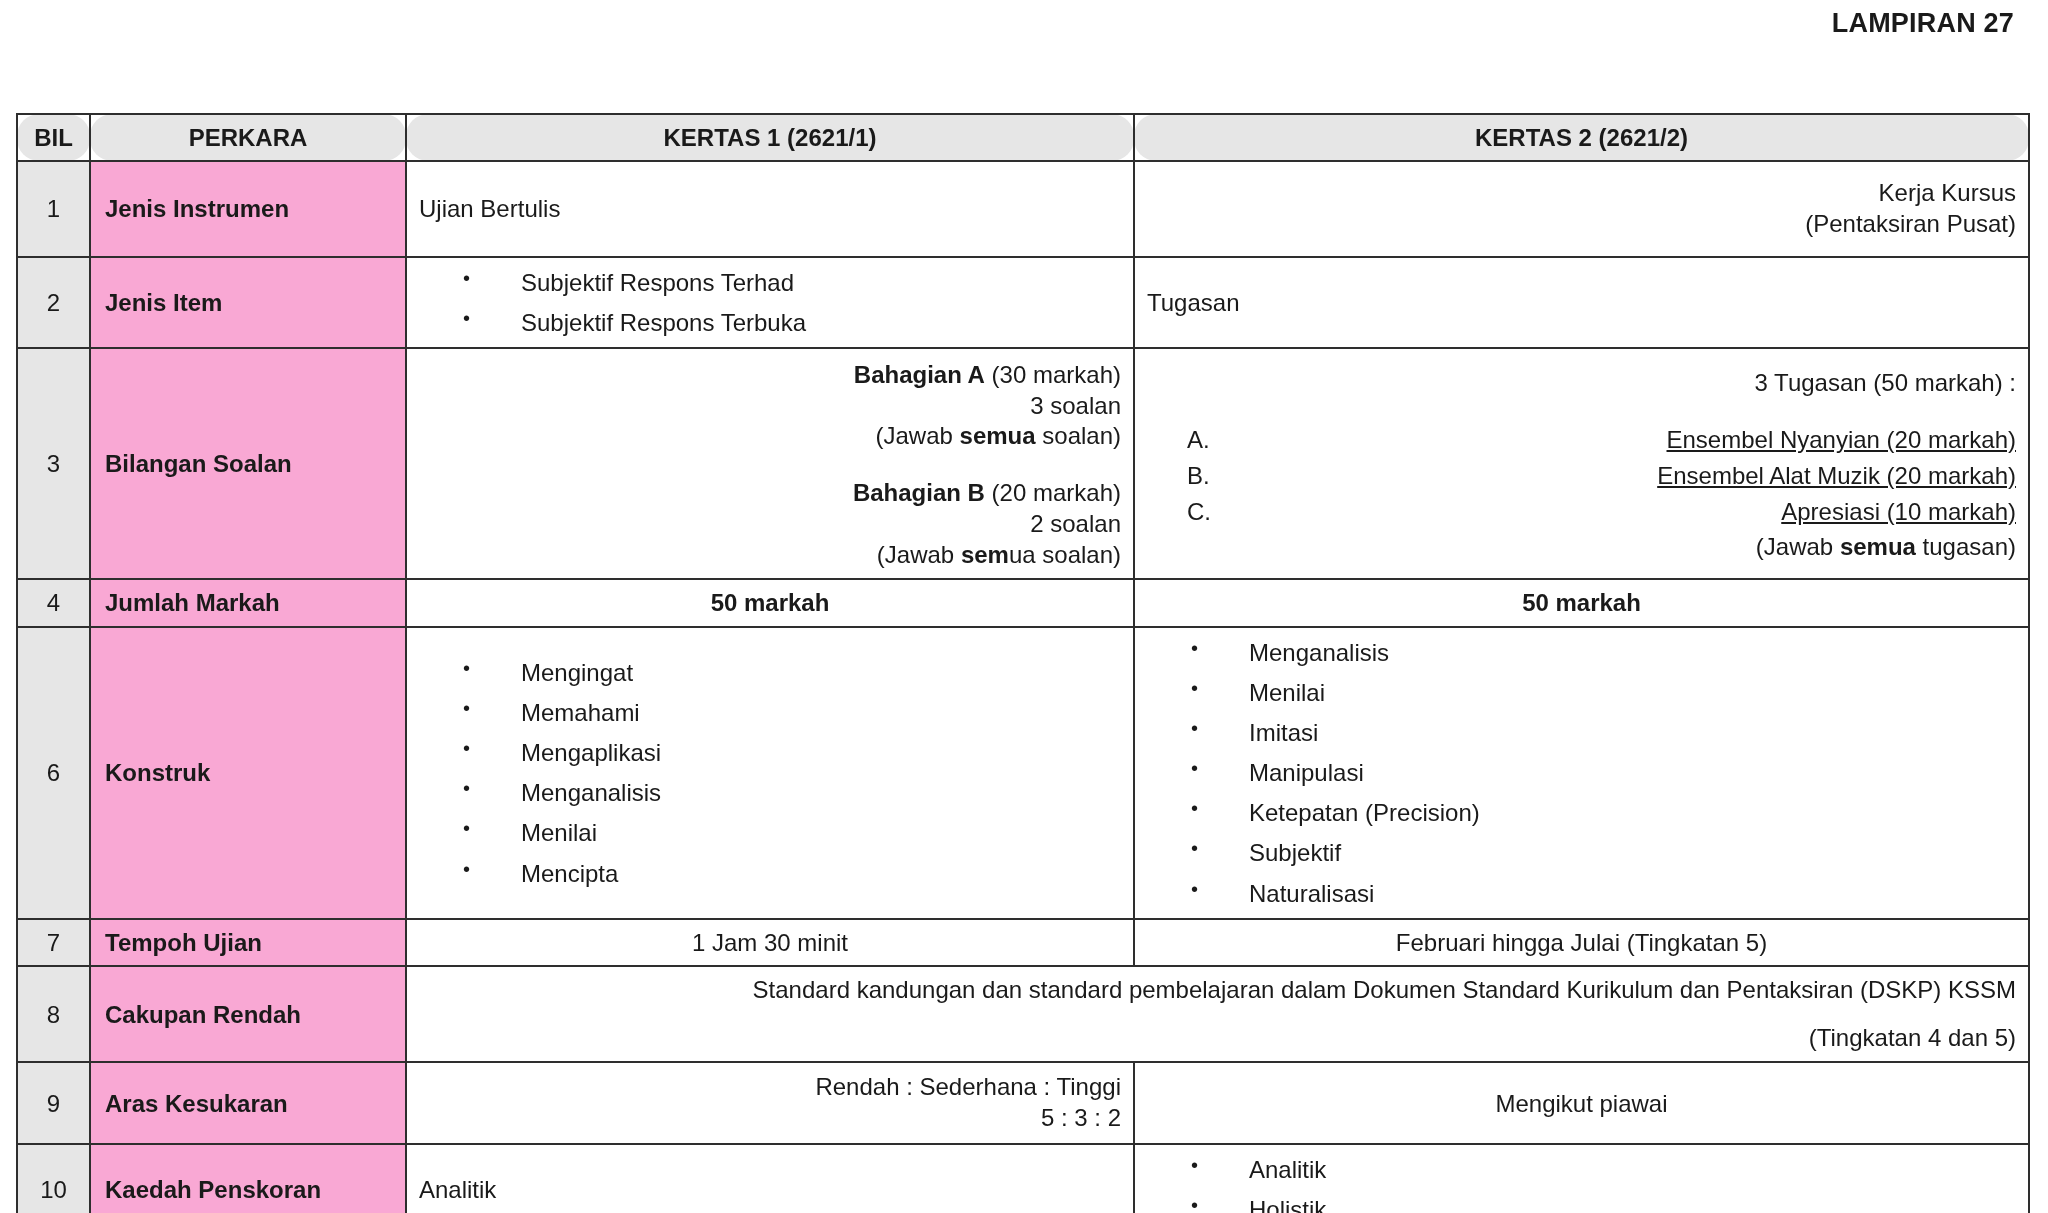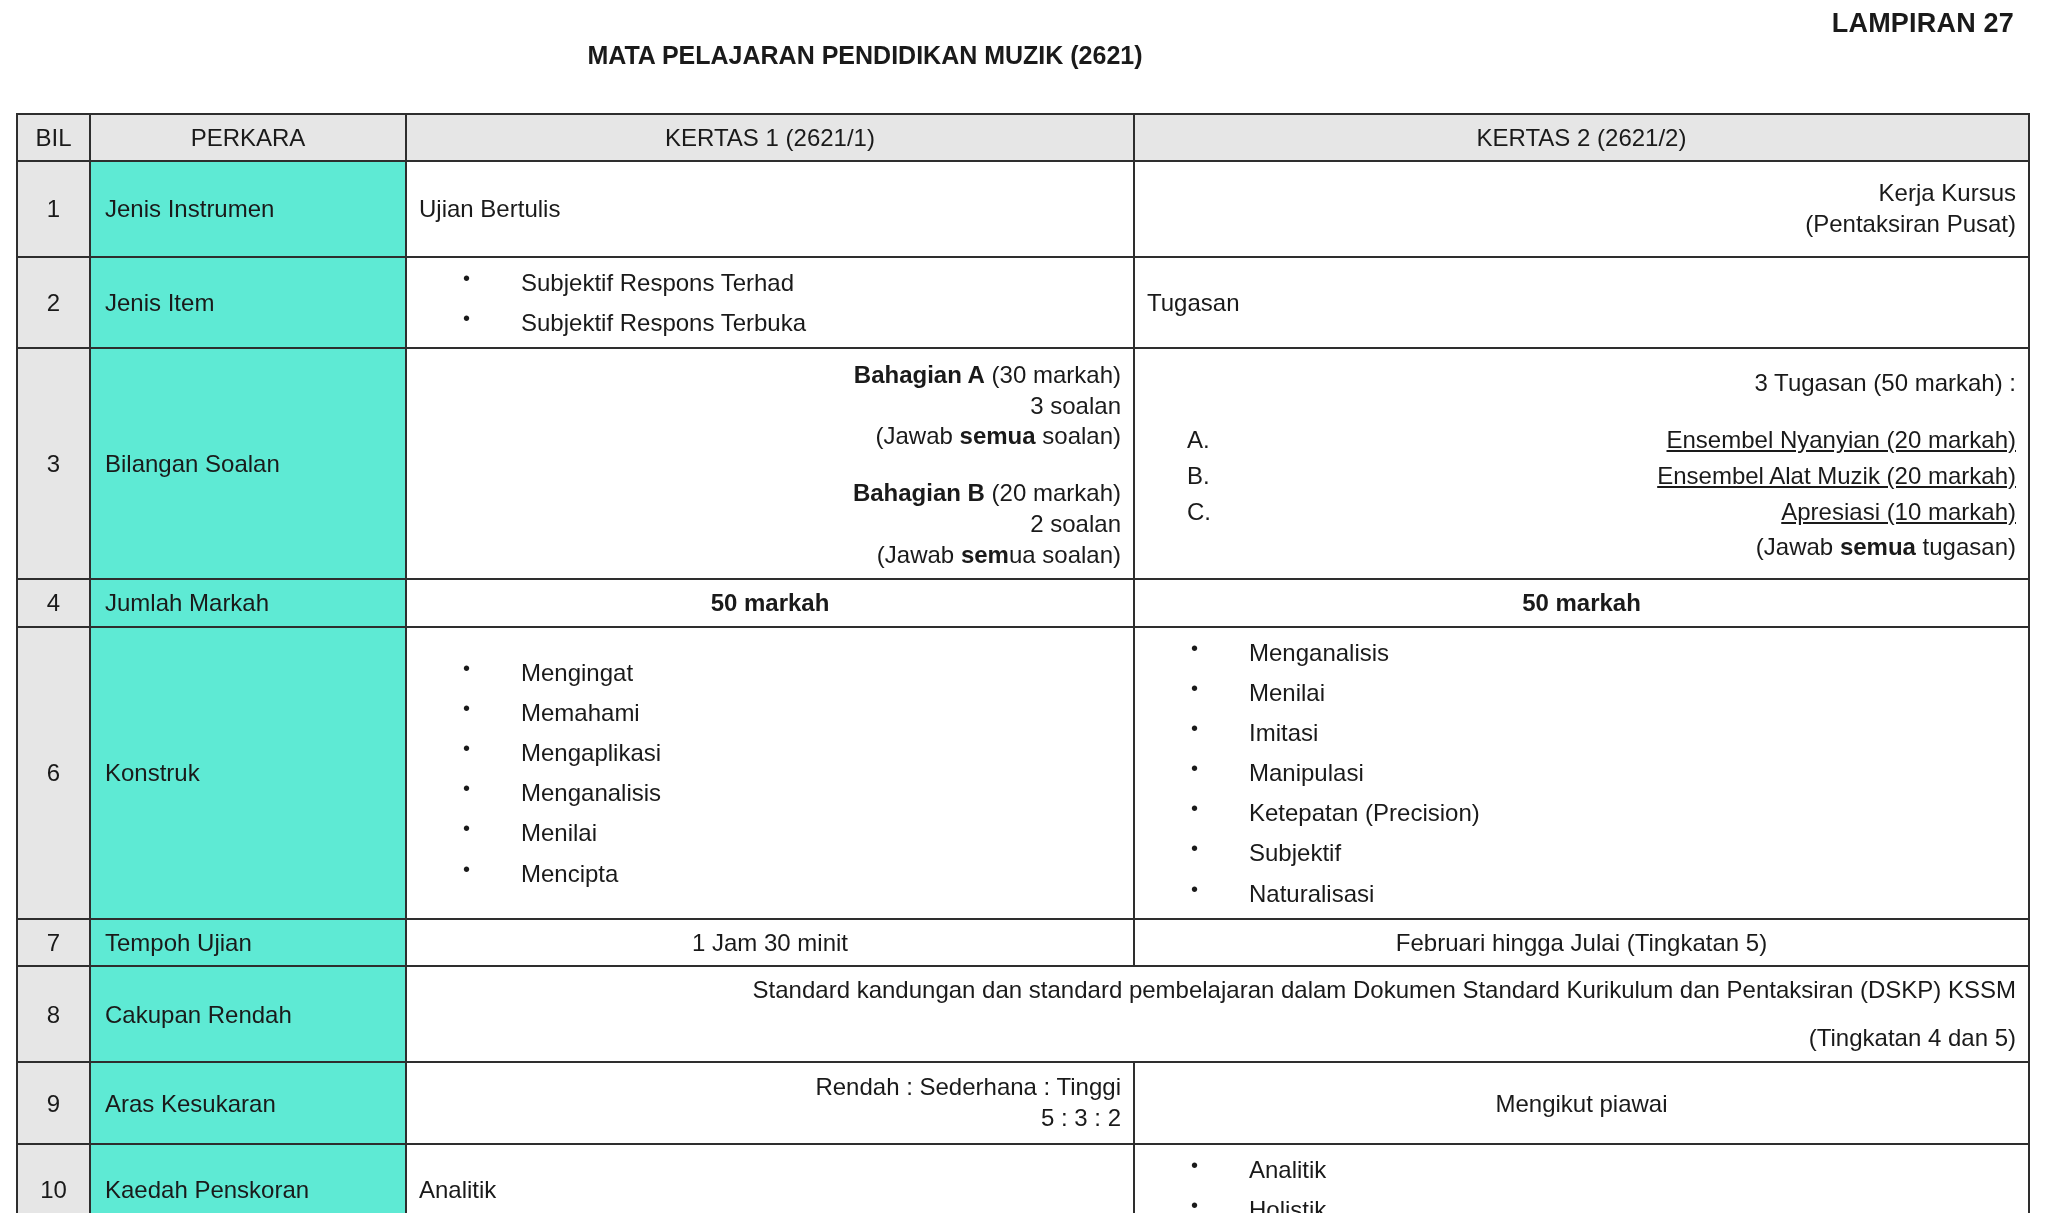--- a/index.html
+++ b/index.html
@@ -60,34 +60,35 @@
   col.c-perkara { width: 316px; }
   col.c-k1      { width: 728px; }
   col.c-k2      { width: 895px; }
 
   .cell { padding: 7px 12px; }
 
   
   .hdr td {
     background: #e6e6e6;
     text-align: center;
-    font-weight: normal;
+    font-weight: bold;
     font-size: 25px;
     height: 44px;
+    border-radius: 22px;
   }
 
   
   td.bil {
     background: #e6e6e6;
     text-align: center;
     font-size: 25px;
   }
   td.perkara {
-    background: #5eead4;
-    font-weight: normal;
+    background: #f9a8d4;
+    font-weight: bold;
     font-size: 25px;
   }
   td.perkara .cell { padding-left: 14px; }
 
   td.body { background: #ffffff; }
 
   .v-bottom { vertical-align: bottom; }
   .v-top    { vertical-align: top; }
 
   .ctr  { text-align: center; }
@@ -140,21 +141,20 @@
   .pad-lg   { padding: 16px 12px 16px 12px; }
   .pad-sm   { padding: 9px 12px; }
   .tight    { line-height: 1.28; text-align: right; }
 </style>
 </head>
 <body>
 
 <div class="lampiran">LAMPIRAN 27</div>
 
 <div class="doc-title">
-  <span class="ln">MATA PELAJARAN PENDIDIKAN MUZIK (2621)</span>
 </div>
 
 <div class="tbl-wrap">
 <table class="fmt">
   <colgroup>
     <col class="c-bil">
     <col class="c-perkara">
     <col class="c-k1">
     <col class="c-k2">
   </colgroup>

